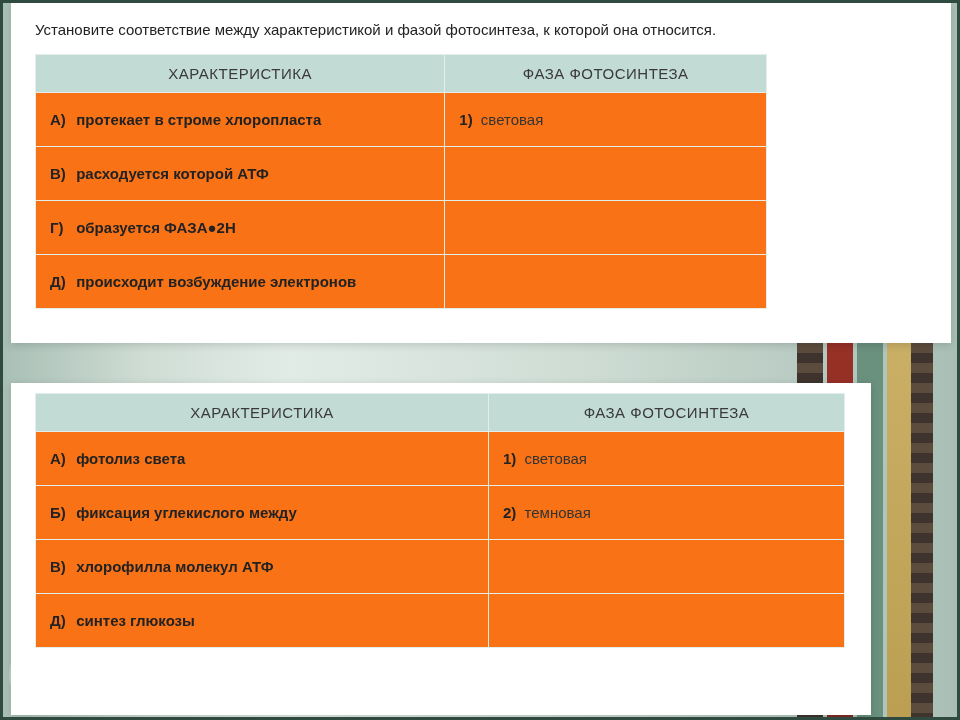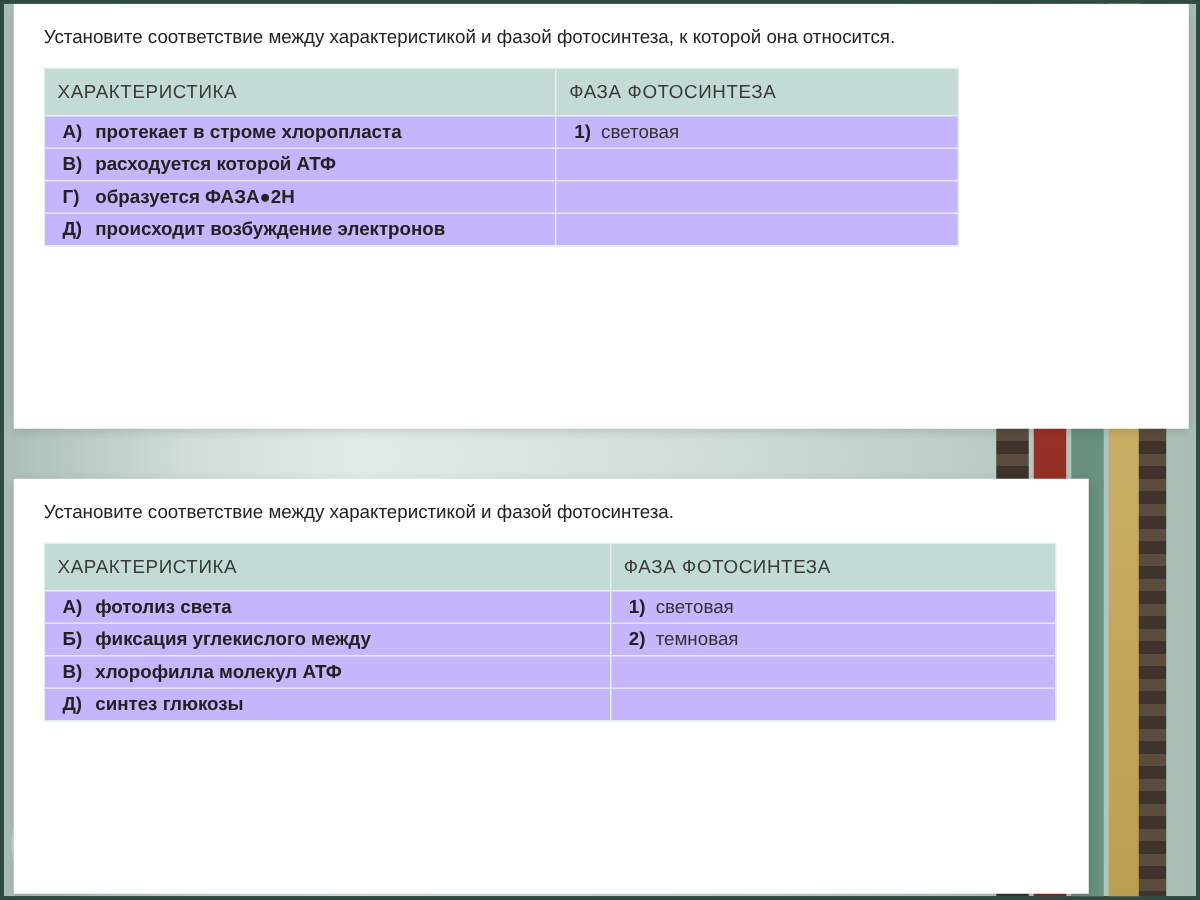--- a/index.html
+++ b/index.html
@@ -72,29 +72,29 @@
     margin: 10px 24px 18px 24px;
     table-layout: fixed;
   }
   .card1 table.match { width: 732px; }
   .card2 table.match { width: 810px; }
 
   table.match th {
     background: #c2dbd4;
     color: #3a3a3a;
     font-weight: 400;
-    text-align: left;
+    text-align: center;
     padding: 10px 10px;
     font-size: 15px;
     border: 1px solid #e3eeea;
     letter-spacing: 0.5px;
   }
   table.match td {
-    background: #c4b5fd;
-    padding: 4px 14px;
+    background: #f97316;
+    padding: 18px 14px;
     font-size: 15px;
     color: #333;
     border: 1px solid #e3eeea;
     vertical-align: top;
   }
   .col-l { width: 56%; }
   .col-r { width: 44%; }
 
   .row-label {
     font-weight: 700;
@@ -145,21 +145,20 @@
           </tr>
           <tr>
             <td><span class="row-label"><span class="lbl">Д)</span><span> происходит возбуждение электронов</span></span></td>
             <td></td>
           </tr>
         </tbody>
     </table>
   </div>
 
   <div class="card card2">
-    <div class="prompt">Установите соответствие между характеристикой и фазой фотосинтеза.</div>
     <table class="match">
       <colgroup>
           <col class="col-l">
           <col class="col-r">
         </colgroup>
       <thead>
         <tr>
           <th>ХАРАКТЕРИСТИКА</th>
           <th>ФАЗА ФОТОСИНТЕЗА</th>
         </tr>

